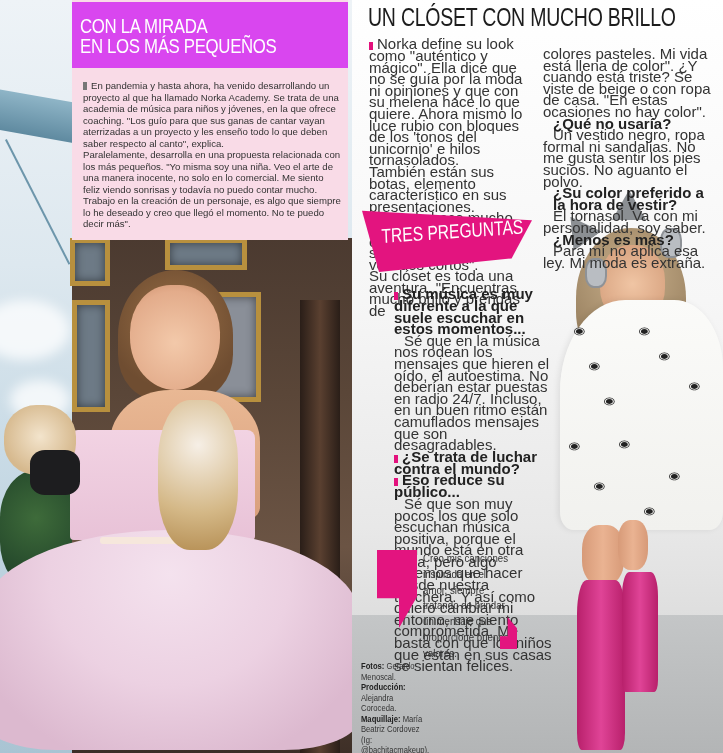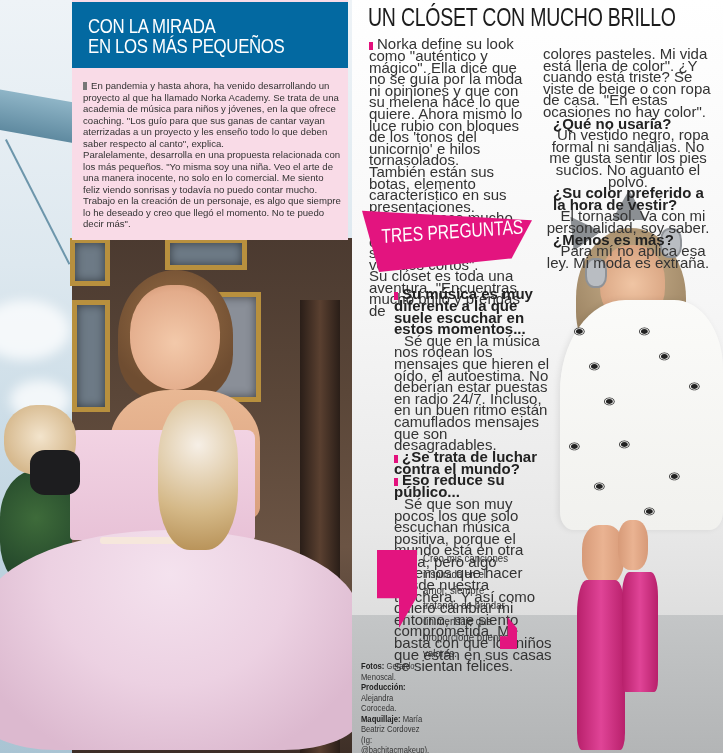--- a/index.html
+++ b/index.html
@@ -53,22 +53,22 @@
   }
   .dog1-coat { position: absolute; left: 30px; top: 450px; width: 50px; height: 45px; background: #1d1d1f; border-radius: 30%; }
   .dog2 {
     position: absolute; left: 158px; top: 400px; width: 80px; height: 150px; border-radius: 40%;
     background: radial-gradient(circle at 50% 30%, #f6efe6, #d4b887 60%, #b48d52);
   }
 
   
   .sidebar-box { position: absolute; left: 72px; top: 0; width: 276px; height: 240px; background: #f9dbe7; }
   .sidebar-head {
-    position: absolute; left: 72px; top: 2px; width: 276px; height: 66px; background: #0369a1;
-    padding: 14px 0 0 16px;
+    position: absolute; left: 72px; top: 2px; width: 276px; height: 66px; background: #d946ef;
+    padding: 14px 0 0 8px;
   }
   .sidebar-head h1 {
     font-family: "Liberation Sans", sans-serif; font-weight: 400; color: #fff; font-size: 20.5px;
     line-height: 20px; letter-spacing: -0.4px; transform: scaleX(0.82); transform-origin: left top; white-space: nowrap;
   }
   .sidebar-body {
     position: absolute; left: 83px; top: 80px; width: 260px; font-size: 9.6px; line-height: 11.5px; color: #333;
   }
   .sidebar-body p { margin: 0; }
   .sq { display: inline-block; width: 4px; height: 8px; margin-right: 4px; vertical-align: -1px; }
@@ -81,21 +81,21 @@
     background: linear-gradient(180deg,#ffffff 0%, #f6f6f6 40%, #e8e8e8 70%, #cfcfcf 100%);
   }
   .wall-bottom { position: absolute; left: 352px; top: 615px; width: 371px; height: 138px; background: linear-gradient(180deg,#c4c6c7,#b3b5b6); }
   .main-title {
     position: absolute; left: 368px; top: 2px; font-size: 25px; line-height: 30px; color: #1c1c1c; font-weight: 400;
     letter-spacing: -0.3px; transform: scaleX(0.78); transform-origin: left top; white-space: nowrap;
   }
   .col { position: absolute; font-size: 15px; line-height: 11.6px; color: #333; }
   .col p { margin: 0; }
   .col .q { font-weight: 700; color: #222; padding-left: 10px; }
-  .col .ind { text-indent: 10px; text-align: center; }
+  .col .ind { text-indent: 10px; }
   .col1 { left: 369px; top: 38px; width: 160px; }
   .col2 { left: 543px; top: 48px; width: 170px; }
 
   .tres-banner {
     position: absolute; left: 362px; top: 204px; width: 170px; height: 68px;
     background: #e3147f; clip-path: polygon(0 10%, 100% 24%, 88% 80%, 10% 100%);
   }
   .tres-title {
     position: absolute; left: 381px; top: 224px; color: #fff; font-size: 20px; line-height: 24px;
     transform: scaleX(0.78) rotate(-3deg); transform-origin: left top; white-space: nowrap;

